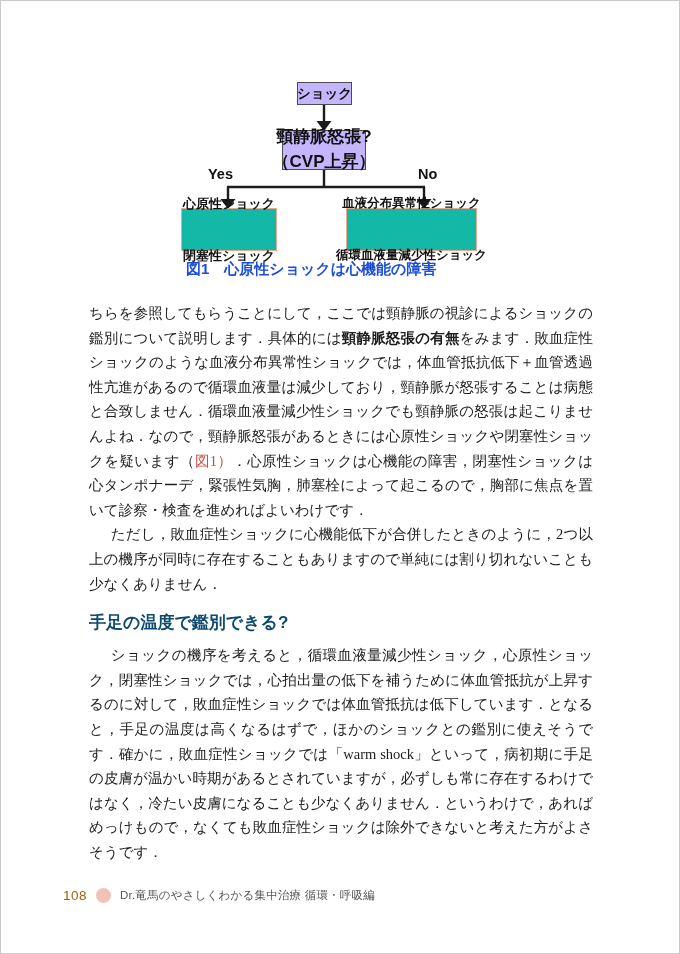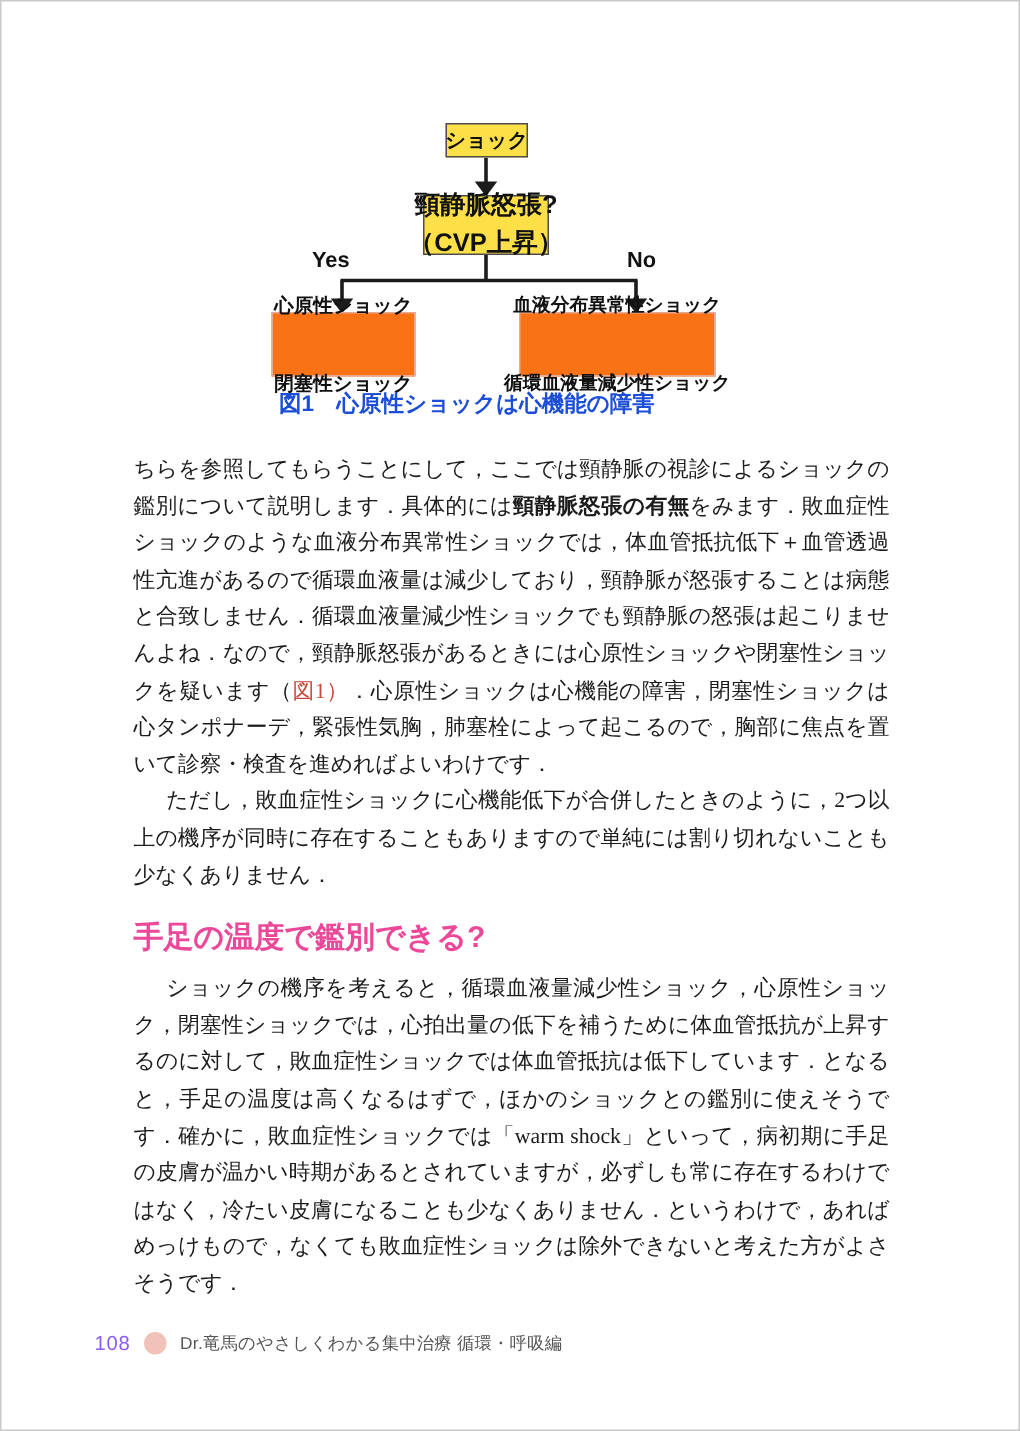--- a/index.html
+++ b/index.html
@@ -16,22 +16,22 @@
   
   .connectors { position:absolute; left:0; top:0; }
   .node {
     position:absolute; box-sizing:border-box;
     display:flex; flex-direction:column;
     align-items:center; justify-content:center;
     text-align:center; font-weight:bold; color:#111;
     font-family:"Liberation Sans", sans-serif;
   }
   .node .ln { display:block; white-space:nowrap; }
-  .node-gray { background:#fde047; border:1.5px solid #4d4d4d; }
-  .node-pink { background:#f97316; border:1.5px solid #e8a891;gap:32px; }
+  .node-gray { background:#c4b5fd; border:1.5px solid #4d4d4d; }
+  .node-pink { background:#14b8a6; border:1.5px solid #e8a891;gap:32px; }
   .node-shock    { left:296px; top:81px;  width:55px;  height:23px; font-size:13.5px; }
   .node-question { left:281px; top:129px; width:84px;  height:40px; font-size:17px; line-height:1.45; }
   .node-yes-box  { left:180px; top:207px; width:96px;  height:43px; font-size:13px; line-height:1.5; }
   .node-no-box   { left:345px; top:207px; width:131px; height:43px; font-size:12.5px; line-height:1.55; }
   .branch-label {
     position:absolute; font-weight:bold; font-size:14.5px; color:#111;
   }
   .branch-yes { left:207px; top:165px; }
   .branch-no  { left:417px; top:165px; }
   .figure-caption {
@@ -47,32 +47,32 @@
     font-family:"Liberation Serif","DejaVu Serif",serif;
     font-size:14.5px; line-height:24.6px; color:#1c1c1c;
     text-align:justify;
   }
   .body-text p { margin:0; }
   .body-text p.indent { text-indent:1.5em; }
   .emph { font-family:"Liberation Sans",sans-serif; font-weight:bold; }
   .figref { color:#c9473a;margin-top:13px; }
   .section-heading {
     font-family:"Liberation Sans",sans-serif;
-    font-size:20px; font-weight:bold; color:#ec4899;
+    font-size:17px; font-weight:bold; color:#0c4a6e;
     margin:16px 0 9px 0; line-height:1.3;
     text-align:left;
   }
 
   
   .footer {
     position:absolute; left:62px; top:887px;
     display:flex; align-items:center; gap:9px;
     font-family:"Liberation Sans",sans-serif;
   }
-  .footer .pagenum { font-size:13.5px; color:#8b5cf6; letter-spacing:0.5px; }
+  .footer .pagenum { font-size:13.5px; color:#a16207; letter-spacing:0.5px; }
   .footer .dot { width:15px; height:15px; border-radius:50%; background:#f1c3b8; }
   .footer .booktitle { font-size:11.5px; color:#555; letter-spacing:0.2px; }
 </style>
 </head>
 <body>
 
 <div class="page">
 
   <svg class="connectors" width="680" height="290" viewBox="0 0 680 290">
     <g stroke="#1c1c1c" stroke-width="2.4" fill="#1c1c1c">

